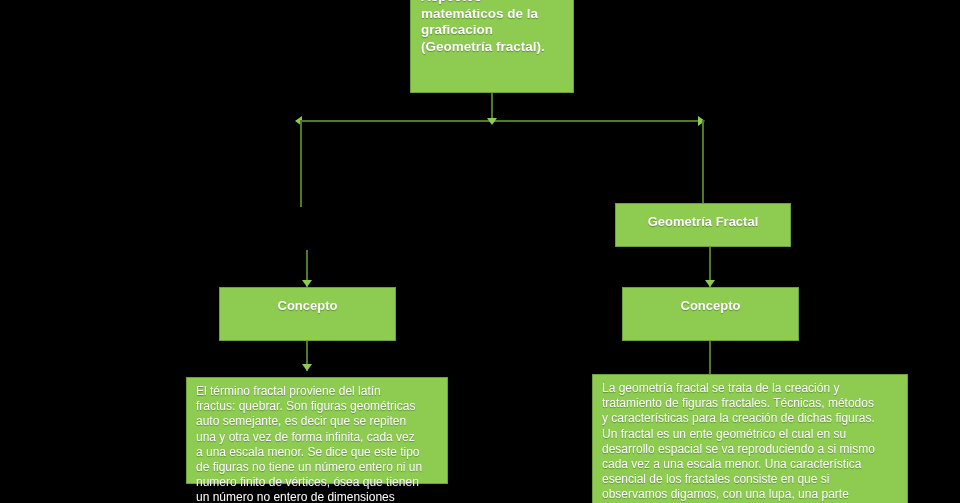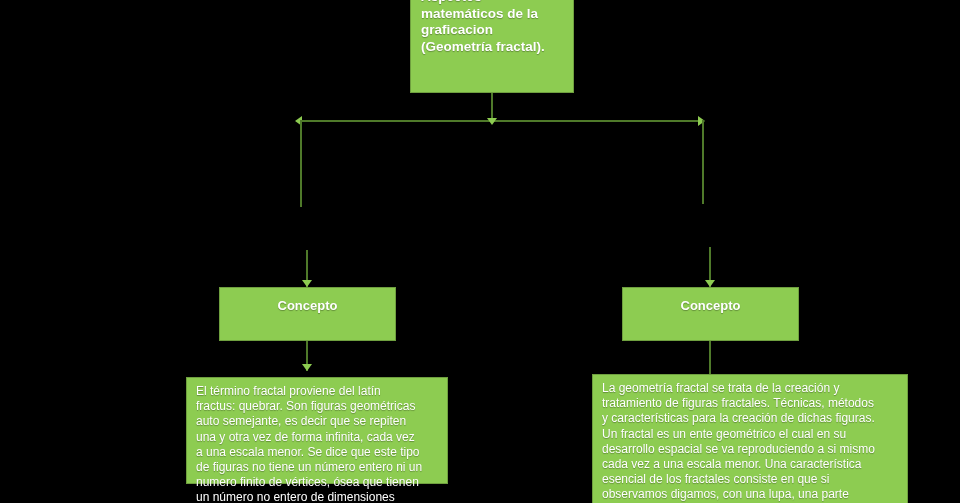--- a/index.html
+++ b/index.html
@@ -153,20 +153,21 @@
   <div class="arrow-down" style="left:705px; top:280px;"></div>
 
   <div class="line vline" style="left:306px; top:341px; height:30px;"></div>
   <div class="arrow-down" style="left:302px; top:364px;"></div>
 
   <div class="line vline" style="left:709px; top:341px; height:34px;"></div>
 
   <div class="node node-title">Aspectos matemáticos de la graficacion (Geometría fractal).</div>
 
 
+  <div class="node node-label node-geofractal">Geometría Fractal</div>
 
   <div class="node node-label node-concepto-left">Concepto</div>
 
   <div class="node node-label node-concepto-right">Concepto</div>
 
   <div class="node node-text node-desc-left">El término fractal proviene del latín fractus: quebrar. Son figuras geométricas auto semejante, es decir que se repiten una y otra vez de forma infinita, cada vez a una escala menor. Se dice que este tipo de figuras no tiene un número entero ni un numero finito de vértices, ósea que tienen un número no entero de dimensiones</div>
 
   <div class="node node-text node-desc-right" style="white-space: pre-wrap;">La geometría fractal se trata de la creación y tratamiento de figuras fractales. Técnicas, métodos y características para la creación de dichas figuras.
 Un fractal es un ente geométrico el cual en su desarrollo espacial se va reproduciendo a si mismo cada vez a una escala menor. Una característica esencial de los fractales consiste en que si observamos digamos, con una lupa, una parte cualquiera del mismo, ésta reproduce a escala menor la figura total del fractal.</div>
 

